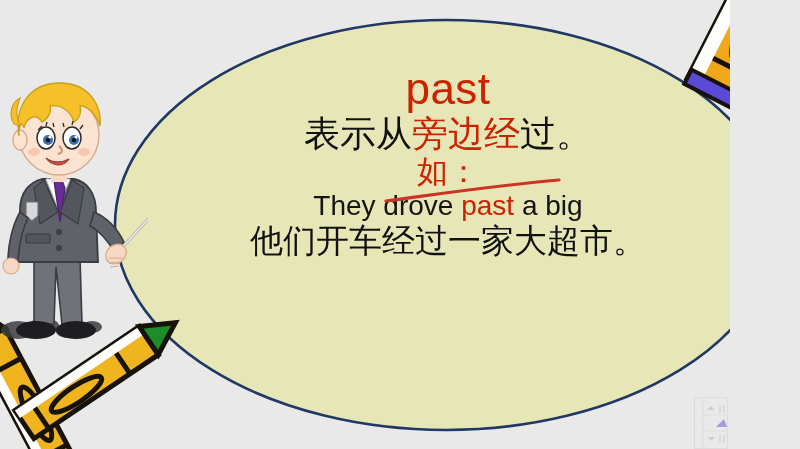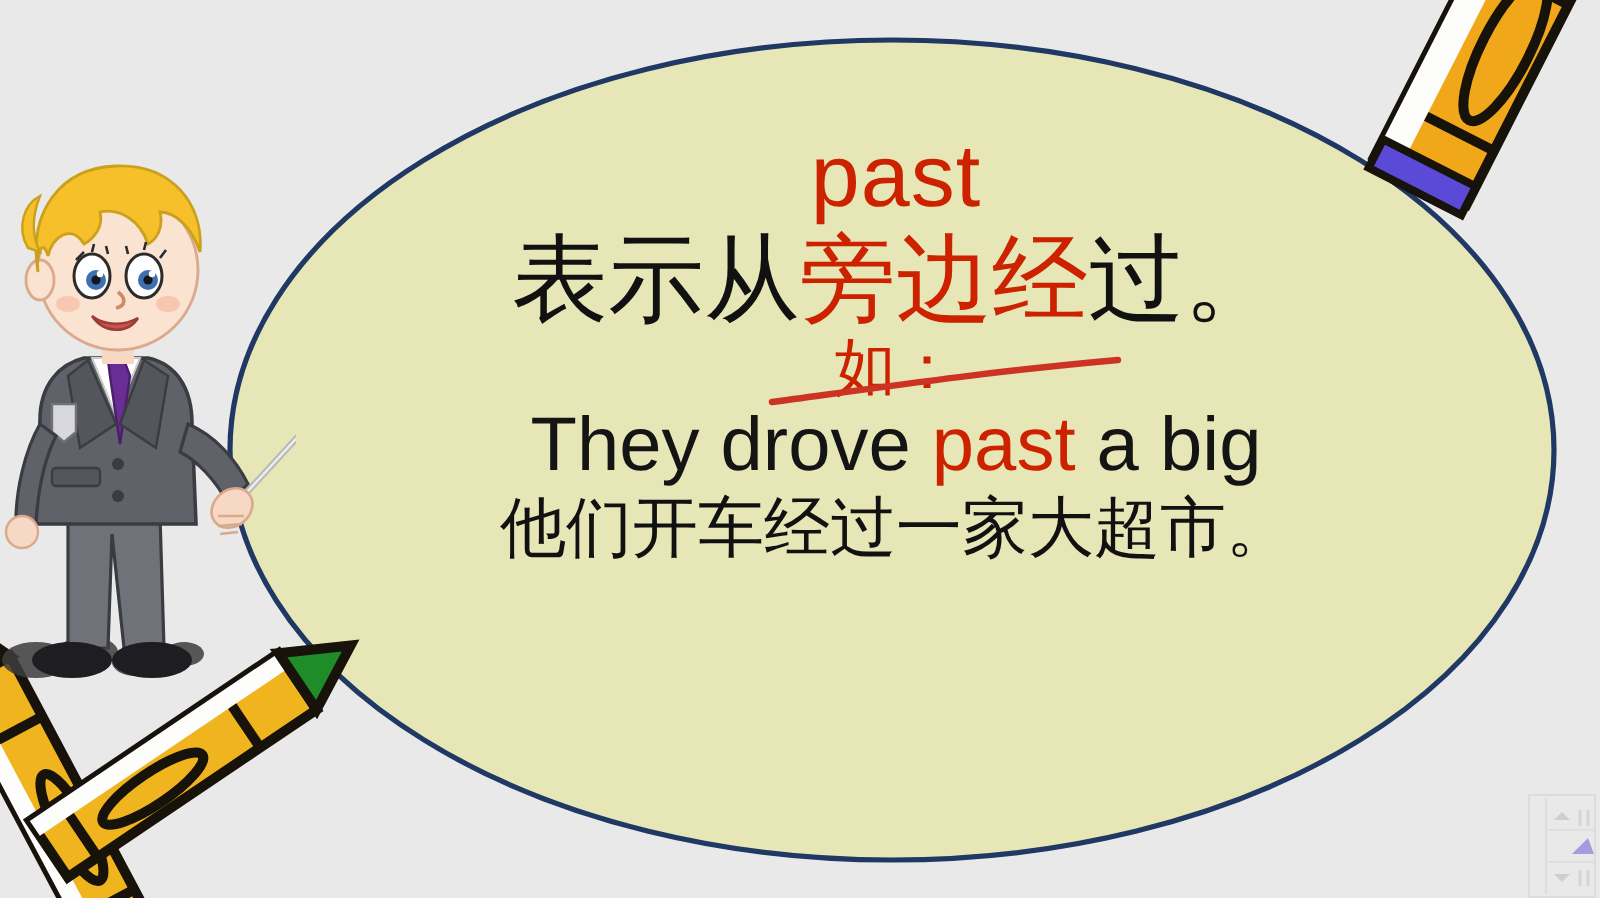--- a/index.html
+++ b/index.html
@@ -10,21 +10,21 @@
     width: 800px;
     height: 449px;
     overflow: hidden;
     background: #e9e9e9;
     font-family: "Liberation Sans", sans-serif;
     position: relative;
   }
   #slide {
     position: absolute;
     left: 0; top: 0;
-    width: 800px;
+    width: 730px;
     height: 449px;
     background: #e9e9e9;
     overflow: hidden;
   }
 
   
   .crayon-layer { position: absolute; left:0; top:0; width:800px; height:449px; pointer-events:none; }
 
   
   #ellipse-shape {
@@ -47,44 +47,44 @@
   }
   .line { white-space: nowrap; }
   .ln-headword {
     font-size: 44px;
     color: #cc2200;
     font-weight: 400;
     letter-spacing: .5px;
     margin-bottom: 2px;
   }
   .ln-def {
-    font-size: 48px;
+    font-size: 36px;
     color: #111111;
     font-family: "DejaVu Sans", sans-serif;
     font-weight: 400;
     margin-bottom: 0px;
     position: relative;
   }
   .ln-ru {
     font-size: 31px;
     color: #cc2200;
     font-family: "DejaVu Sans", sans-serif;
     margin-top: 2px;
     margin-bottom: 2px;
   }
   .ln-en {
-    font-size: 38px;
+    font-size: 28px;
     color: #141414;
     font-family: "Liberation Sans", sans-serif;
     line-height: 1.12;
   }
   .ln-cn {
     font-size: 33px;
     color: #111111;
-    font-family: Liberation Serif, serif;
+    font-family: Liberation Sans, sans-serif;
     margin-top: 3px;
   }
   .red { color: #cc2200; }
   .hl-underlined { color: #cc2200; position: relative; }
 
   
   #hand-underline {
     position: absolute;
     left: 383px;
     top: 178px;

